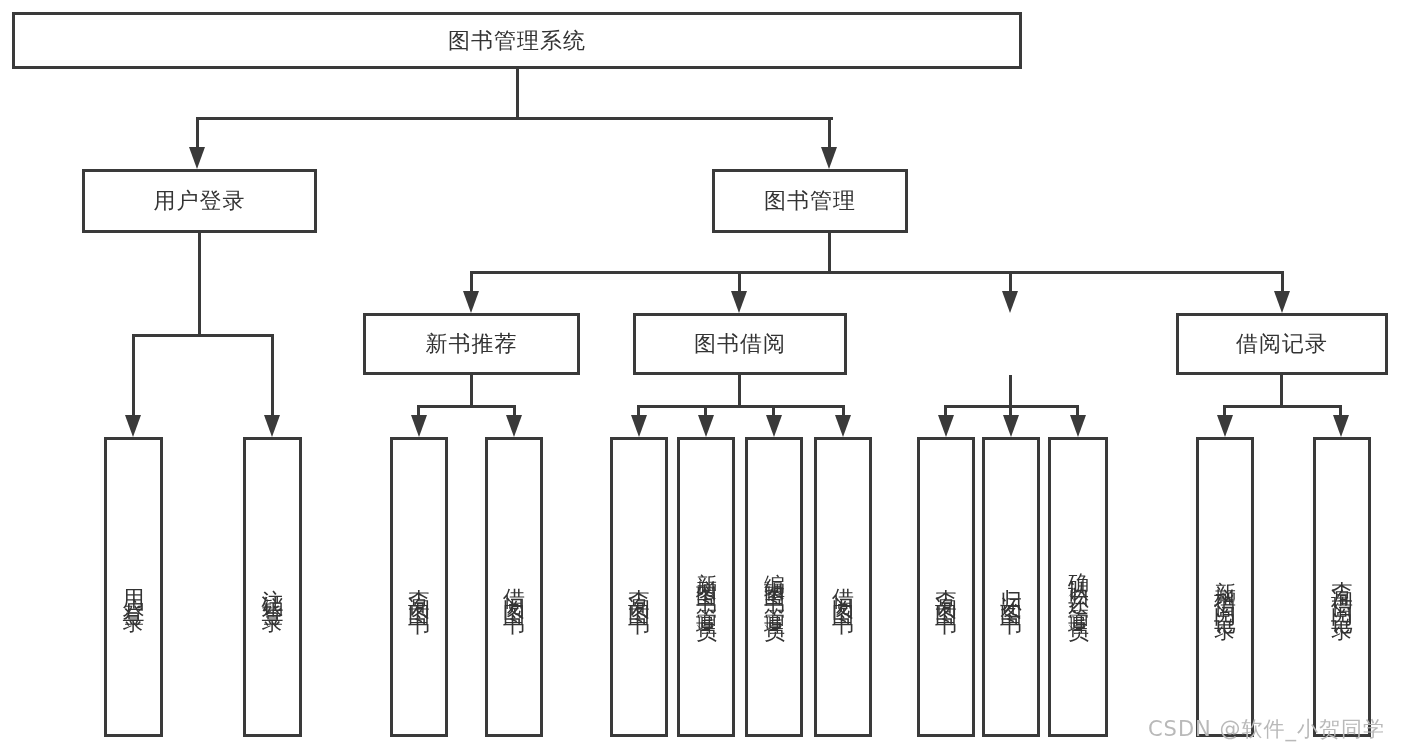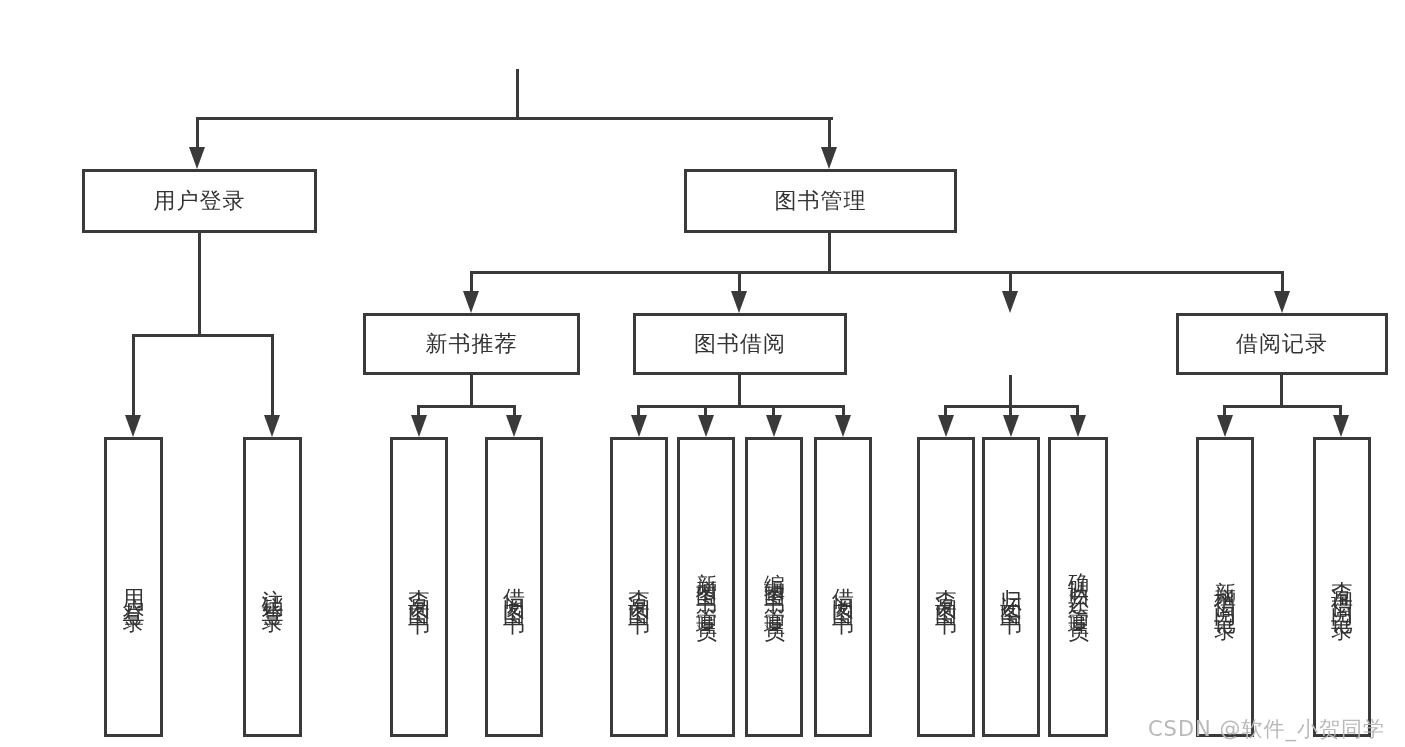--- a/index.html
+++ b/index.html
@@ -67,26 +67,29 @@
     letter-spacing: 1px;
     z-index: 5;
     white-space: nowrap;
   }
 </style>
 </head>
 <body>
 
 <div class="canvas">
 
+  <div class="box" style="left:12px; top:12px; width:1010px; height:57px;">
+    <span>图书管理系统</span>
+  </div>
 
   <div class="box" style="left:82px; top:169px; width:235px; height:64px;">
     <span>用户登录</span>
   </div>
 
-  <div class="box" style="left:684px; top:169px; width:273px; height:64px;">
+  <div class="box" style="left:712px; top:169px; width:196px; height:64px;">
     <span>图书管理</span>
   </div>
 
   <div class="box" style="left:363px; top:313px; width:217px; height:62px;">
     <span>新书推荐</span>
   </div>
 
   <div class="box" style="left:633px; top:313px; width:214px; height:62px;">
     <span>图书借阅</span>
   </div>

